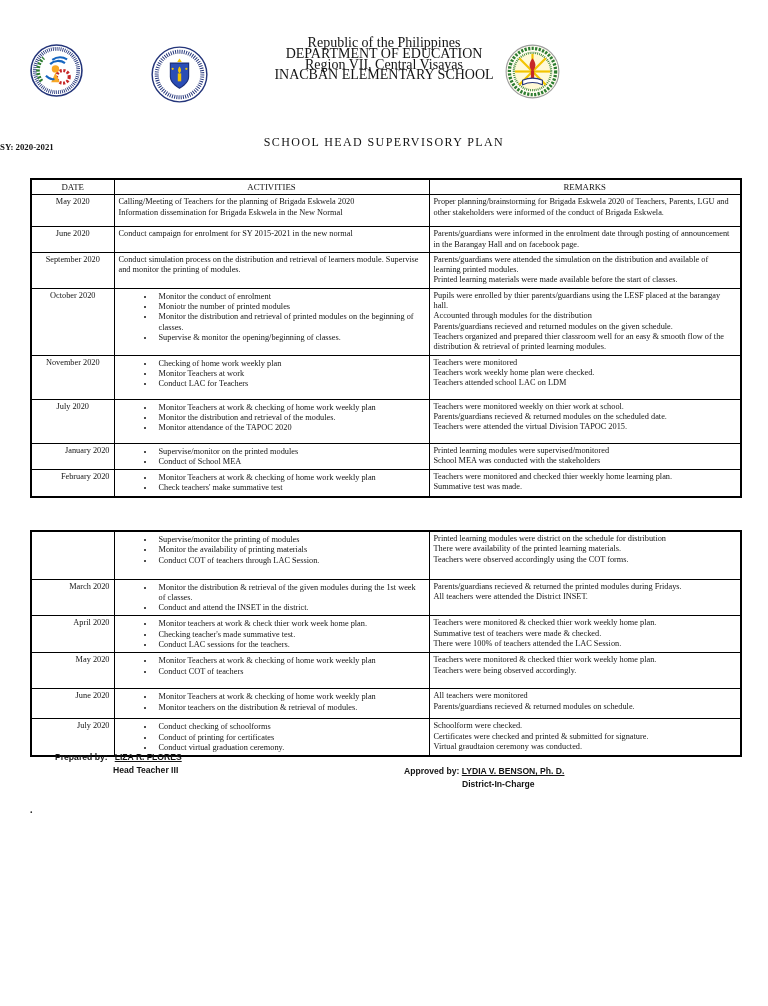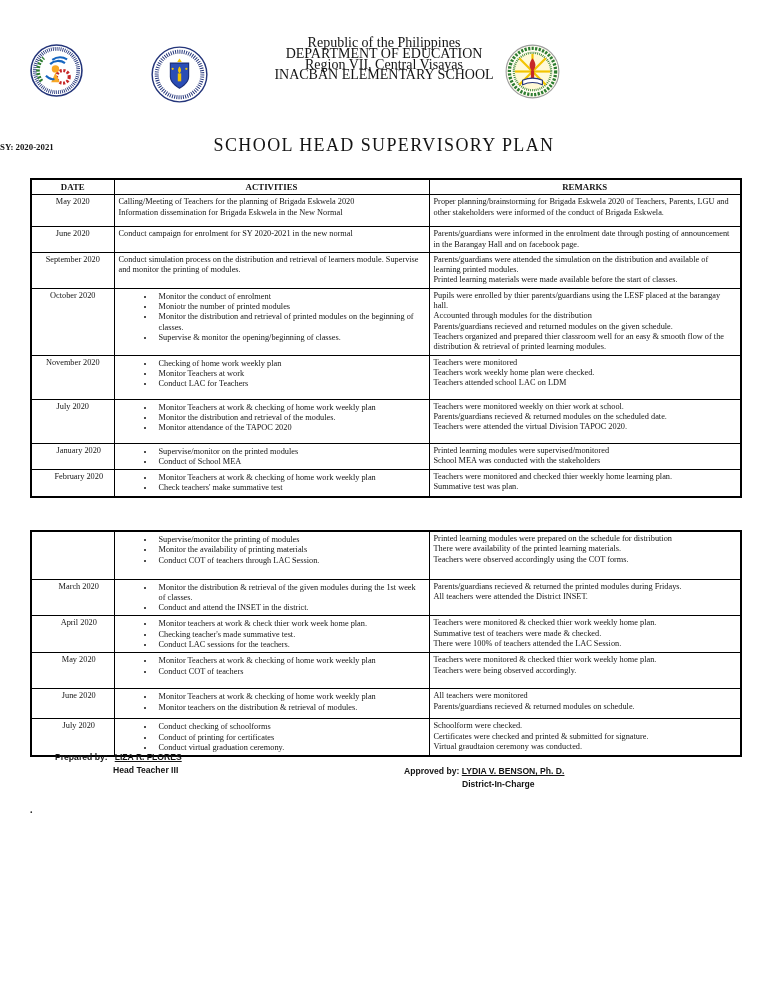--- a/index.html
+++ b/index.html
@@ -3,34 +3,34 @@
 <meta charset="utf-8">
 <style>
   html,body{margin:0;padding:0;background:#fff;}
   body{width:768px;height:1006px;position:relative;overflow:hidden;
        font-family:"Liberation Serif","DejaVu Serif",serif;color:#141414;
        -webkit-font-smoothing:antialiased;}
   .abs{position:absolute;}
   
   .hdr-block{left:0;right:0;top:38px;text-align:center;line-height:10.8px;}
   .hdr-line{font-size:14px;font-weight:normal;display:block;}
-  .doc-title{left:0;right:0;top:135px;text-align:center;font-size:18px;
+  .doc-title{left:0;right:0;top:135px;text-align:center;font-size:12px;
              letter-spacing:1.4px;font-weight:500;}
   .doc-sub{left:0;right:0;top:142px;text-align:left;font-size:8.8px;font-weight:bold;}
   .logo{position:absolute;}
   
   table.plan{position:absolute;left:30px;width:710px;border-collapse:collapse;
              table-layout:fixed;font-size:8.3px;line-height:10.3px;}
   table.plan td,table.plan th{border:1px solid #000;vertical-align:top;
              padding:2px 4px;overflow:hidden;}
   table.plan{border:2px solid #000;}
-  th.colhead{font-size:8.8px;font-weight:bold;padding:1px 2px;
+  th.colhead{font-size:8.8px;font-weight:normal;padding:1px 2px;
              border-bottom:1.5px solid #000;}
   td.c-date{text-align:center;padding-top:1px;}
-  td.c-date.left{text-align:center;padding-left:16px;}
+  td.c-date.left{text-align:right;padding-left:16px;}
   ul.blist{margin:1px 0 0 0;padding-left:36px;}
   ul.blist li{padding-left:4px;margin:0;}
   .rem-line,.act-line{margin:0;}
   #t1{top:178px;}
   #t2{top:530px;}
   #t1 thead tr{height:13px;}
   #t1 tbody tr:nth-child(1){height:32px;}
   #t1 tbody tr:nth-child(2){height:22px;}
   #t1 tbody tr:nth-child(3){height:27px;padding-left:46px;}
   #t1 tbody tr:nth-child(4){height:63px;}
@@ -127,21 +127,21 @@
           <div class="act-line">Calling/Meeting of Teachers for the planning of Brigada Eskwela 2020</div>
           <div class="act-line">Information dissemination for Brigada Eskwela in the New Normal</div>
         </td>
         <td>
           <div class="rem-line">Proper planning/brainstorming for Brigada Eskwela 2020 of Teachers, Parents, LGU and other stakeholders were informed of the conduct of Brigada Eskwela.</div>
         </td>
       </tr>
       <tr>
         <td class="c-date">June 2020</td>
         <td>
-          <div class="act-line">Conduct campaign for enrolment for SY 2020-2021 in the new normal</div>
+          <div class="act-line">Conduct campaign for enrolment for SY 2015-2021 in the new normal</div>
         </td>
         <td>
           <div class="rem-line">Parents/guardians were informed in the enrolment date through posting of announcement in the Barangay Hall and on facebook page.</div>
         </td>
       </tr>
       <tr>
         <td class="c-date">September 2020</td>
         <td>
           <div class="act-line">Conduct simulation process on the distribution and retrieval of learners module. Supervise and monitor the printing of modules.</div>
         </td>
@@ -187,21 +187,21 @@
         <td>
           <ul class="blist">
             <li>Monitor Teachers at work &amp; checking of home  work weekly plan</li>
             <li>Monitor the distribution and retrieval of the modules.</li>
             <li>Monitor attendance of the TAPOC 2020</li>
           </ul>
         </td>
         <td>
           <div class="rem-line">Teachers were monitored weekly on thier work at school.</div>
           <div class="rem-line">Parents/guardians recieved &amp; returned modules on the scheduled date.</div>
-          <div class="rem-line">Teachers were attended the virtual  Division TAPOC 2020.</div>
+          <div class="rem-line">Teachers were attended the virtual  Division TAPOC 2015.</div>
         </td>
       </tr>
       <tr>
         <td class="c-date left">January 2020</td>
         <td>
           <ul class="blist">
             <li>Supervise/monitor on the printed modules</li>
             <li>Conduct of School MEA</li>
           </ul>
         </td>
@@ -213,21 +213,21 @@
       <tr>
         <td class="c-date left">February 2020</td>
         <td>
           <ul class="blist">
             <li>Monitor Teachers at work &amp; checking of home  work weekly plan</li>
             <li>Check teachers' make summative test</li>
           </ul>
         </td>
         <td>
           <div class="rem-line">Teachers were monitored and checked thier weekly home learning plan.</div>
-          <div class="rem-line">Summative test was plan.</div>
+          <div class="rem-line">Summative test was made.</div>
         </td>
       </tr>
     </tbody>
 </table>
 
 <table class="plan" id="t2">
   <colgroup>
       <col style="width:83px">
       <col style="width:315px">
       <col style="width:312px">
@@ -236,21 +236,21 @@
       <tr>
         <td class="c-date left"></td>
         <td>
           <ul class="blist">
             <li>Supervise/monitor the printing of modules</li>
             <li>Monitor the availability of printing materials</li>
             <li>Conduct COT of teachers through LAC Session.</li>
           </ul>
         </td>
         <td>
-          <div class="rem-line">Printed learning modules were prepared on the schedule for distribution</div>
+          <div class="rem-line">Printed learning modules were district on the schedule for distribution</div>
           <div class="rem-line">There were availability of the printed learning materials.</div>
           <div class="rem-line">Teachers were observed accordingly  using the COT forms.</div>
         </td>
       </tr>
       <tr>
         <td class="c-date left">March 2020</td>
         <td>
           <ul class="blist">
             <li>Monitor the distribution &amp; retrieval of the given modules during the 1st week of classes.</li>
             <li>Conduct and attend the INSET in the district.</li>

